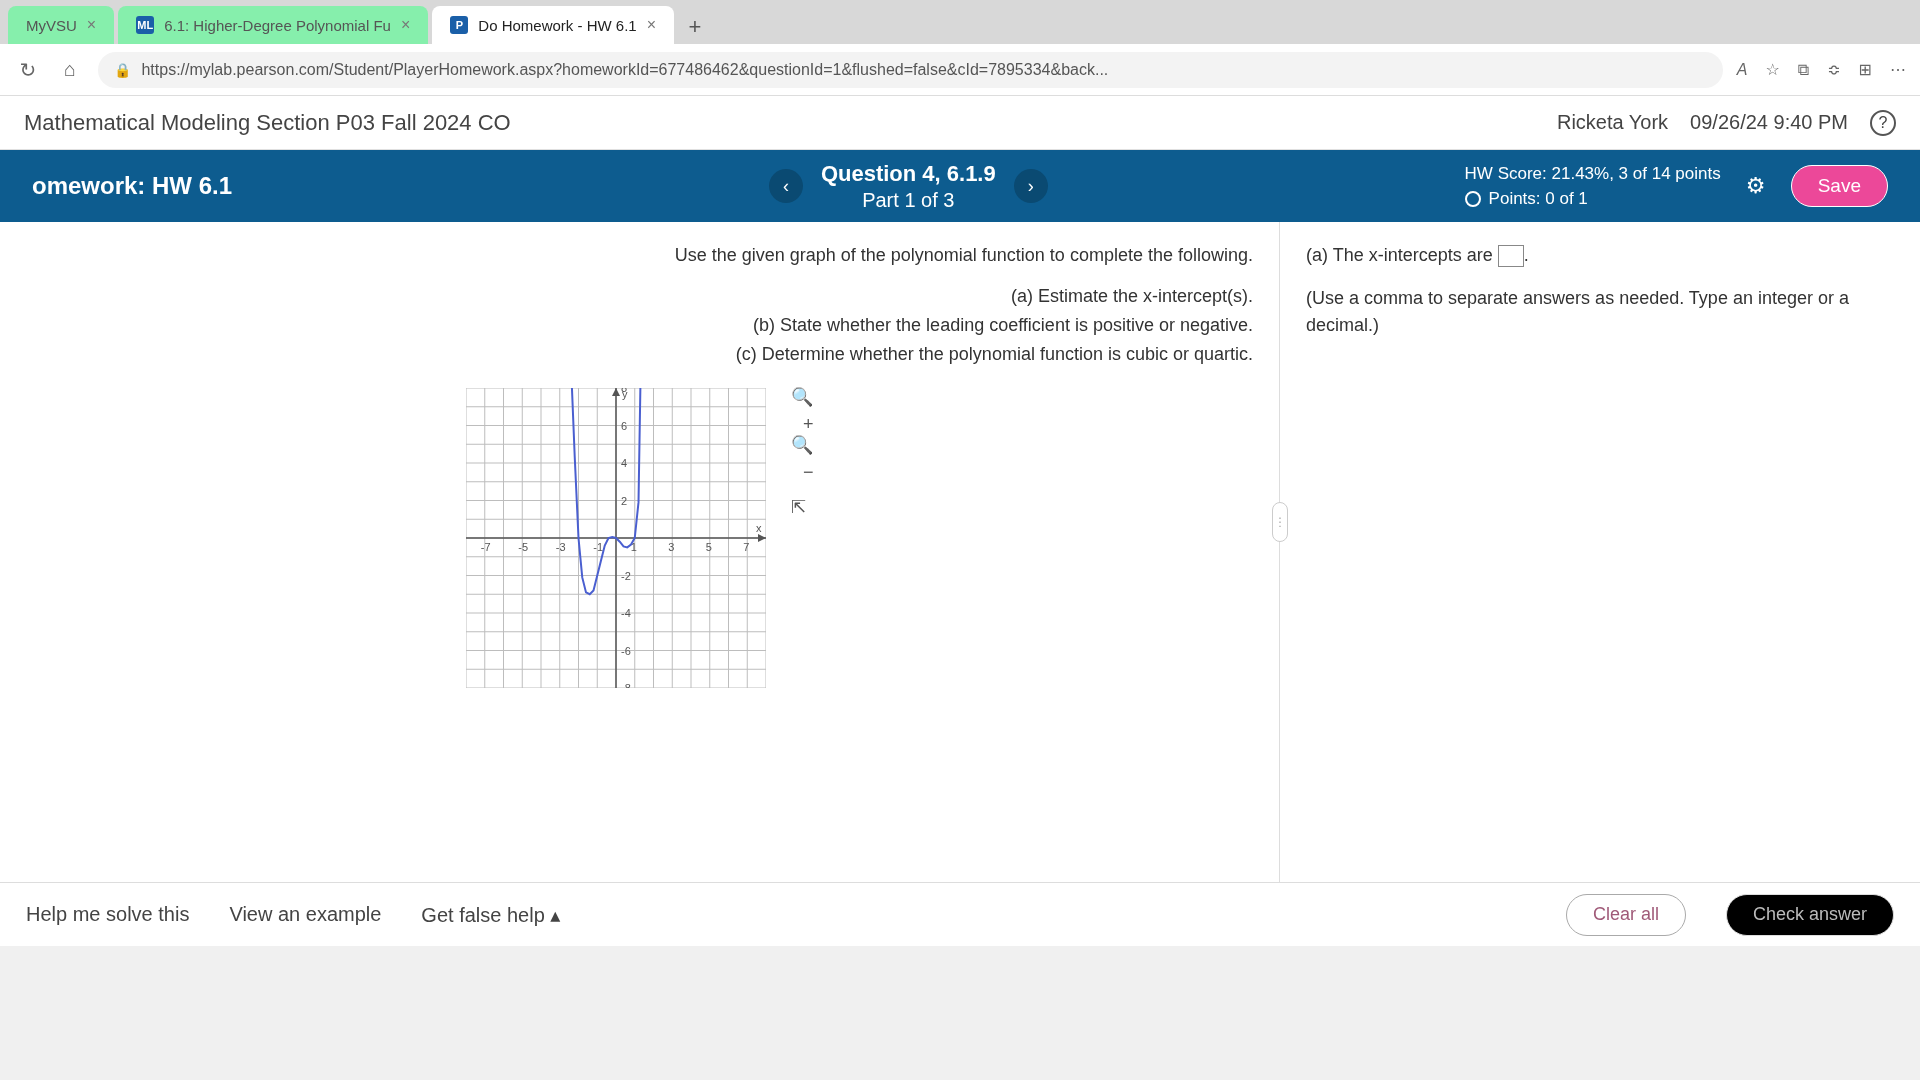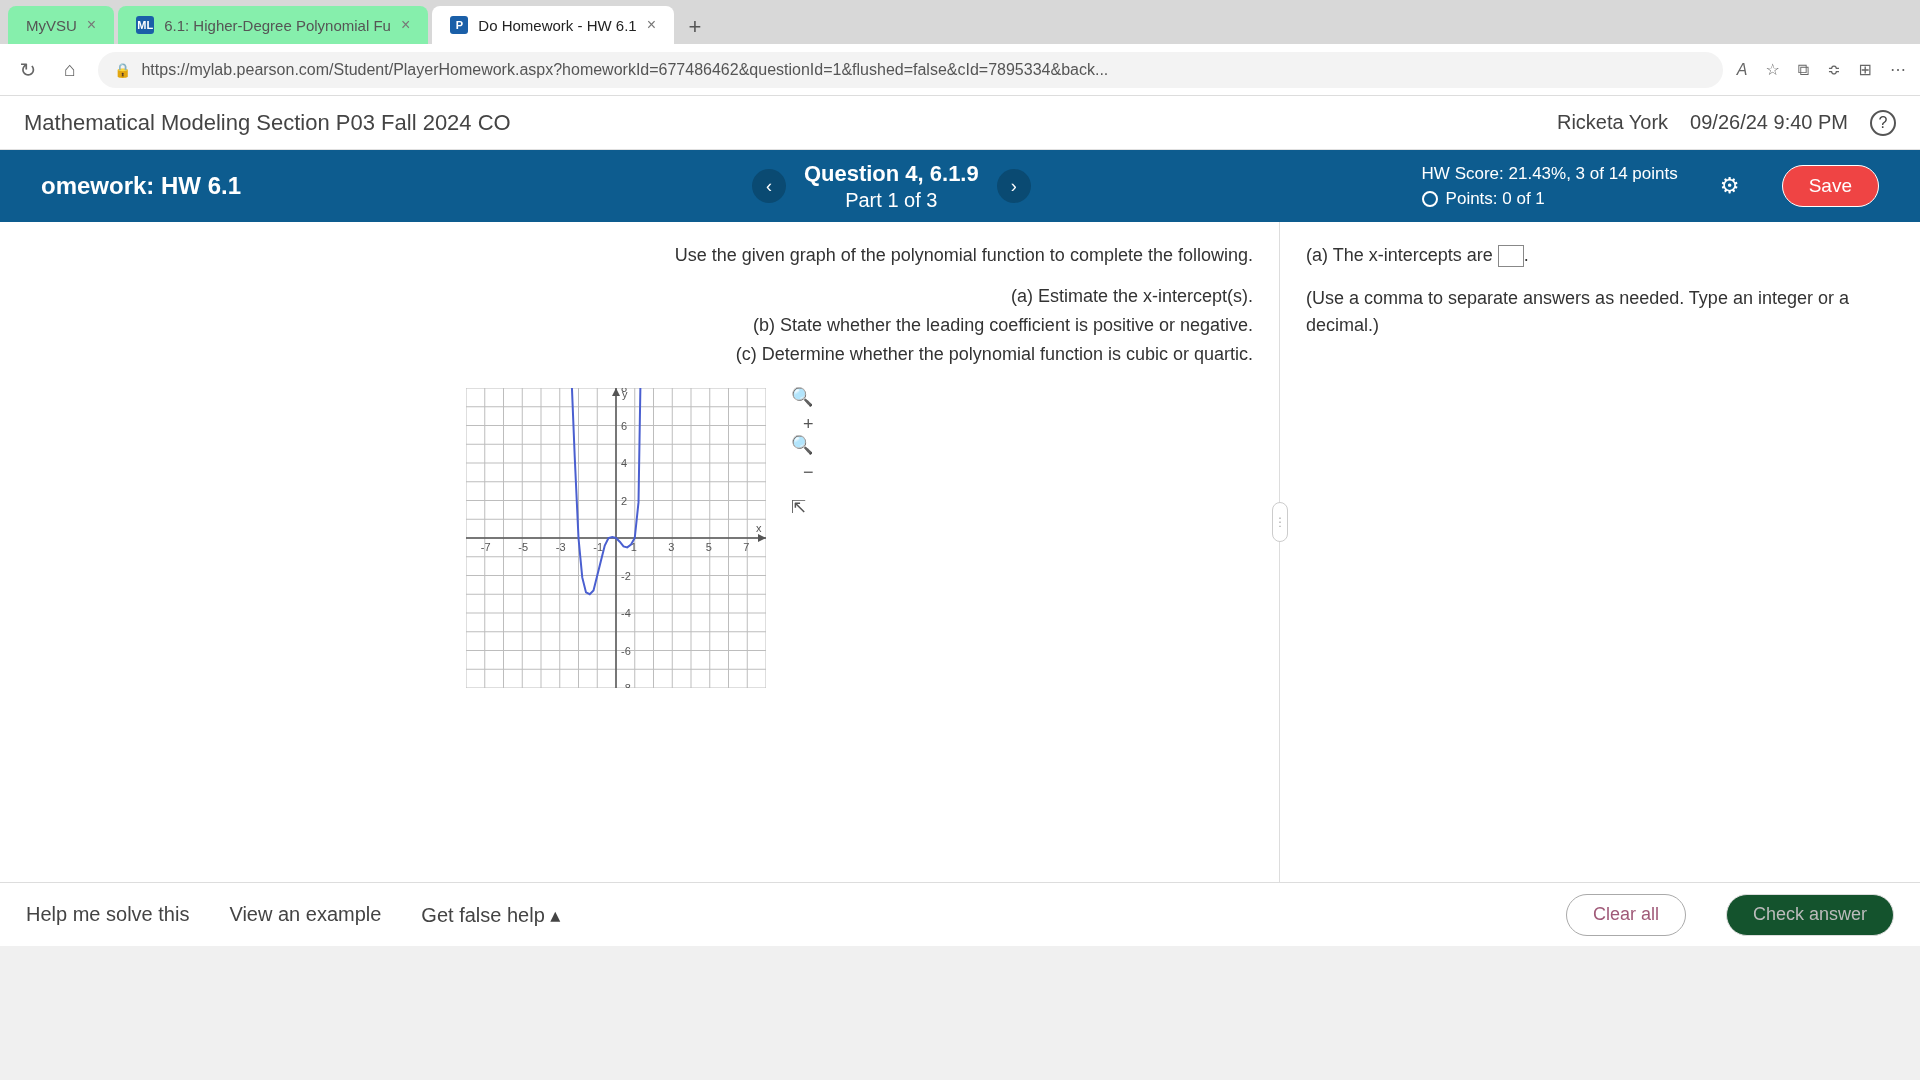--- a/index.html
+++ b/index.html
@@ -20,32 +20,32 @@
 .url-box .lock { font-size:14px; }
 .right-icn-group { display:flex; align-items:center; gap:18px; color:#666; }
 
 
 .course-row { height:54px; background:#fff; display:flex; align-items:center; justify-content:space-between; padding:0 24px; border-bottom:1px solid #e0e0e0; }
 .course-row .left { font-size:22px; color:#444; }
 .course-row .right { font-size:20px; color:#444; display:flex; align-items:center; gap:22px; }
 .help-circ { width:26px; height:26px; border:2px solid #555; border-radius:50%; display:flex; align-items:center; justify-content:center; font-size:16px; }
 
 
-.hw-bar { height:72px; background:#0d5c8f; color:#fff; display:flex; align-items:center; padding:0 41px; gap:36px; }
+.hw-bar { height:72px; background:#0d5c8f; color:#fff; display:flex; align-items:center; padding:0 32px; gap:19px; }
 .hw-bar .hw-title { font-size:24px; font-weight:600; flex:0 0 auto; min-width:320px; }
 .hw-bar .q-nav { display:flex; align-items:center; gap:18px; margin:0 auto; }
 .nav-circ { width:34px; height:34px; border-radius:50%; background:#0a4a72; display:flex; align-items:center; justify-content:center; font-size:18px; cursor:pointer; }
 .q-block { text-align:center; }
 .q-block .q-title { font-size:22px; font-weight:600; }
 .q-block .q-part { font-size:20px; margin-top:2px; }
 .score-block { font-size:17px; line-height:1.5; }
 .score-block .pt-row { display:flex; align-items:center; gap:8px; }
 .radio-dot { width:16px; height:16px; border:2px solid #fff; border-radius:50%; }
 .gear { width:32px; height:32px; display:flex; align-items:center; justify-content:center; font-size:22px; cursor:pointer; }
-.save-btn { height:42px; padding:0 26px; background:#ef4444; border:1px solid #fff; border-radius:21px; font-size:19px; display:flex; align-items:center; cursor:pointer; }
+.save-btn { height:42px; padding:0 26px; background:#ec4899; border:1px solid #fff; border-radius:21px; font-size:19px; display:flex; align-items:center; cursor:pointer; }
 
 
 .work-area { display:flex; height:660px; background:#fff; }
 .q-list { width:320px; border-right:1px solid #ddd; display:flex; flex-direction:column; position:relative; }
 .q-list-head { height:60px; display:flex; align-items:center; justify-content:space-between; padding:0 22px; font-size:26px; color:#444; }
 .collapse-icn { font-size:22px; color:#555; cursor:pointer; }
 .q-item { padding:18px 26px; font-size:21px; color:#444; cursor:pointer; }
 .q-item.sel { background:#eef4f8; }
 .q-list .scroll-ind { position:absolute; right:6px; top:110px; width:8px; height:300px; background:#c0c0c0; border-radius:4px; }
 .q-list .arrow-up { position:absolute; right:3px; top:88px; font-size:14px; color:#888; }
@@ -62,21 +62,21 @@
 .q-right { width:640px; padding:20px 26px; font-size:18px; color:#333; line-height:1.5; position:relative; }
 .ans-box { display:inline-block; width:26px; height:22px; border:1px solid #888; vertical-align:middle; background:#fff; }
 .drag-handle { position:absolute; left:-8px; top:280px; width:16px; height:40px; background:#fff; border:1px solid #ccc; border-radius:8px; display:flex; align-items:center; justify-content:center; font-size:12px; color:#aaa; cursor:ew-resize; }
 
 
 .footer { height:64px; background:#fff; border-top:1px solid #ddd; display:flex; align-items:center; padding:0 26px; gap:40px; font-size:20px; color:#444; }
 .footer .link { cursor:pointer; }
 .footer .spacer { flex:1; }
 .foot-btn { height:42px; padding:16px 26px; border-radius:21px; border:1px solid #aaa; display:flex; align-items:center; font-size:18px; cursor:pointer; }
 .foot-btn.clear { color:#a05a78; }
-.foot-btn.check { background:#14532d; color:#bbb; border-color:#ddd; }
+.foot-btn.check { background:#000000; color:#bbb; border-color:#ddd; }
 
 svg.graph { background:#fff; }
 svg.graph line.grid { stroke:#bdbdbd; stroke-width:1; }
 svg.graph line.axis { stroke:#555; stroke-width:1.5; }
 svg.graph text.tick { font-size:11px; fill:#555; }
 svg.graph polyline.curve { fill:none; stroke:#4a5fd0; stroke-width:2; }
 </style>
 </head>
 <body>
 

